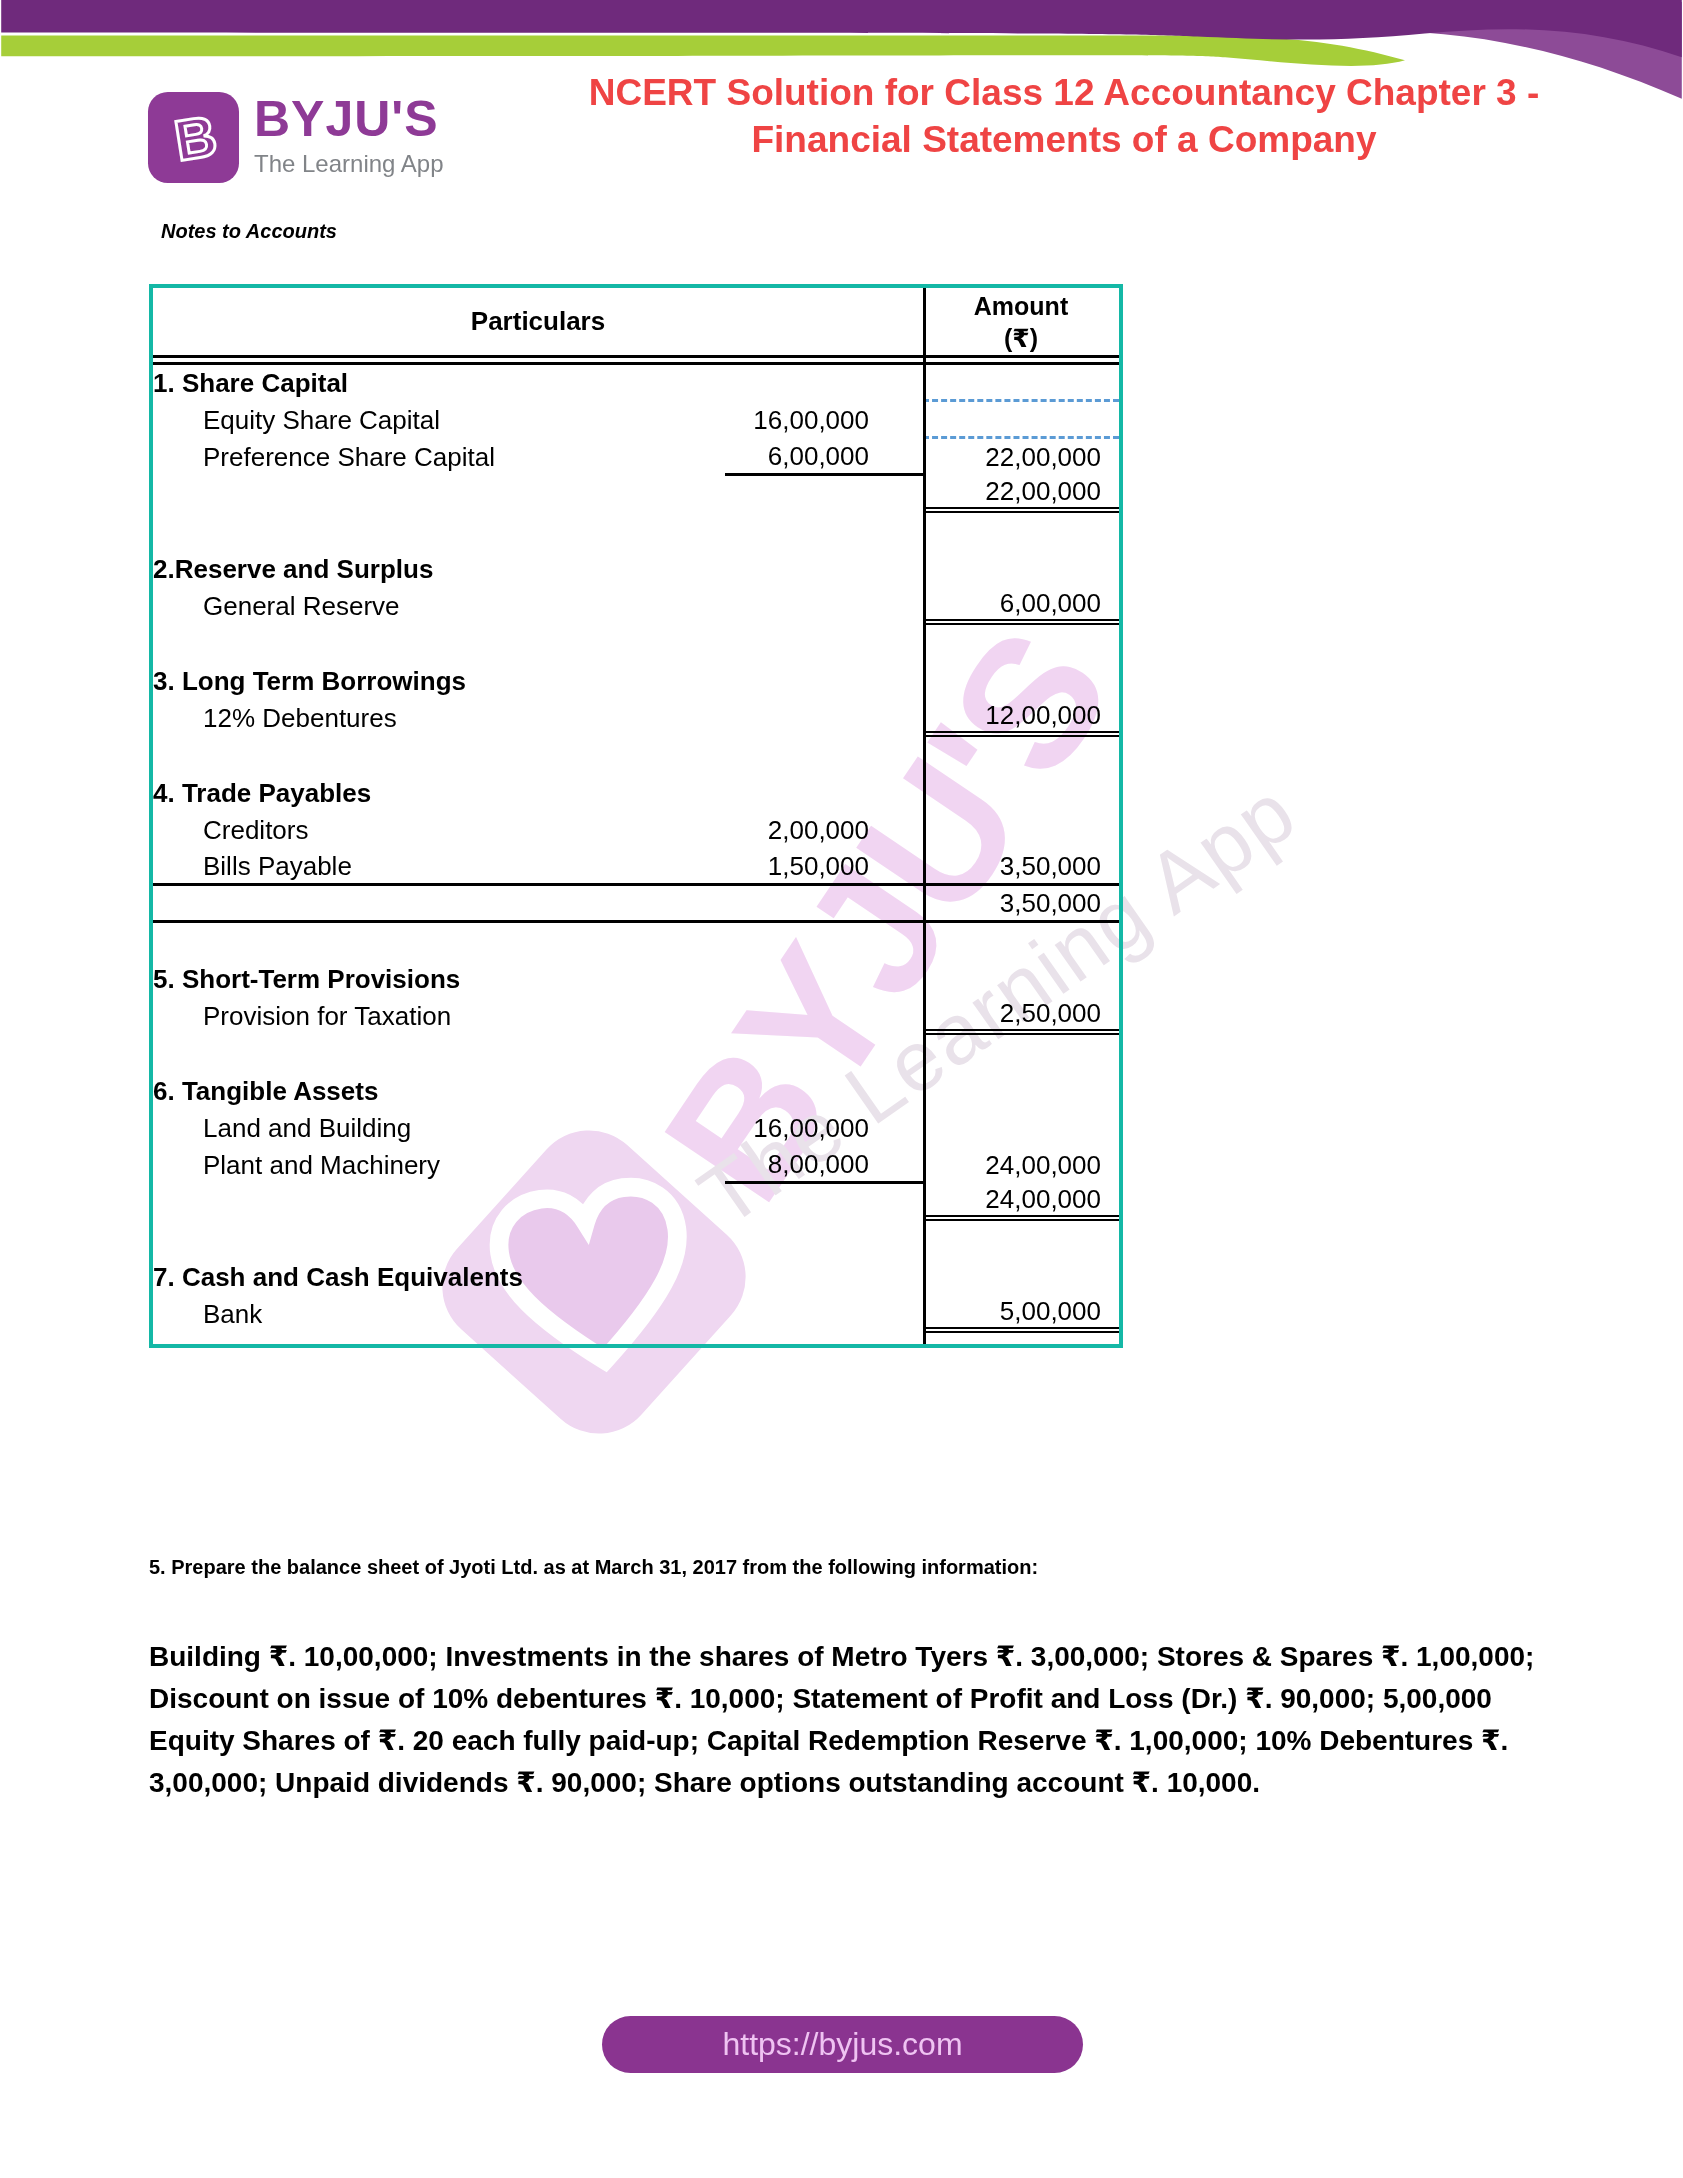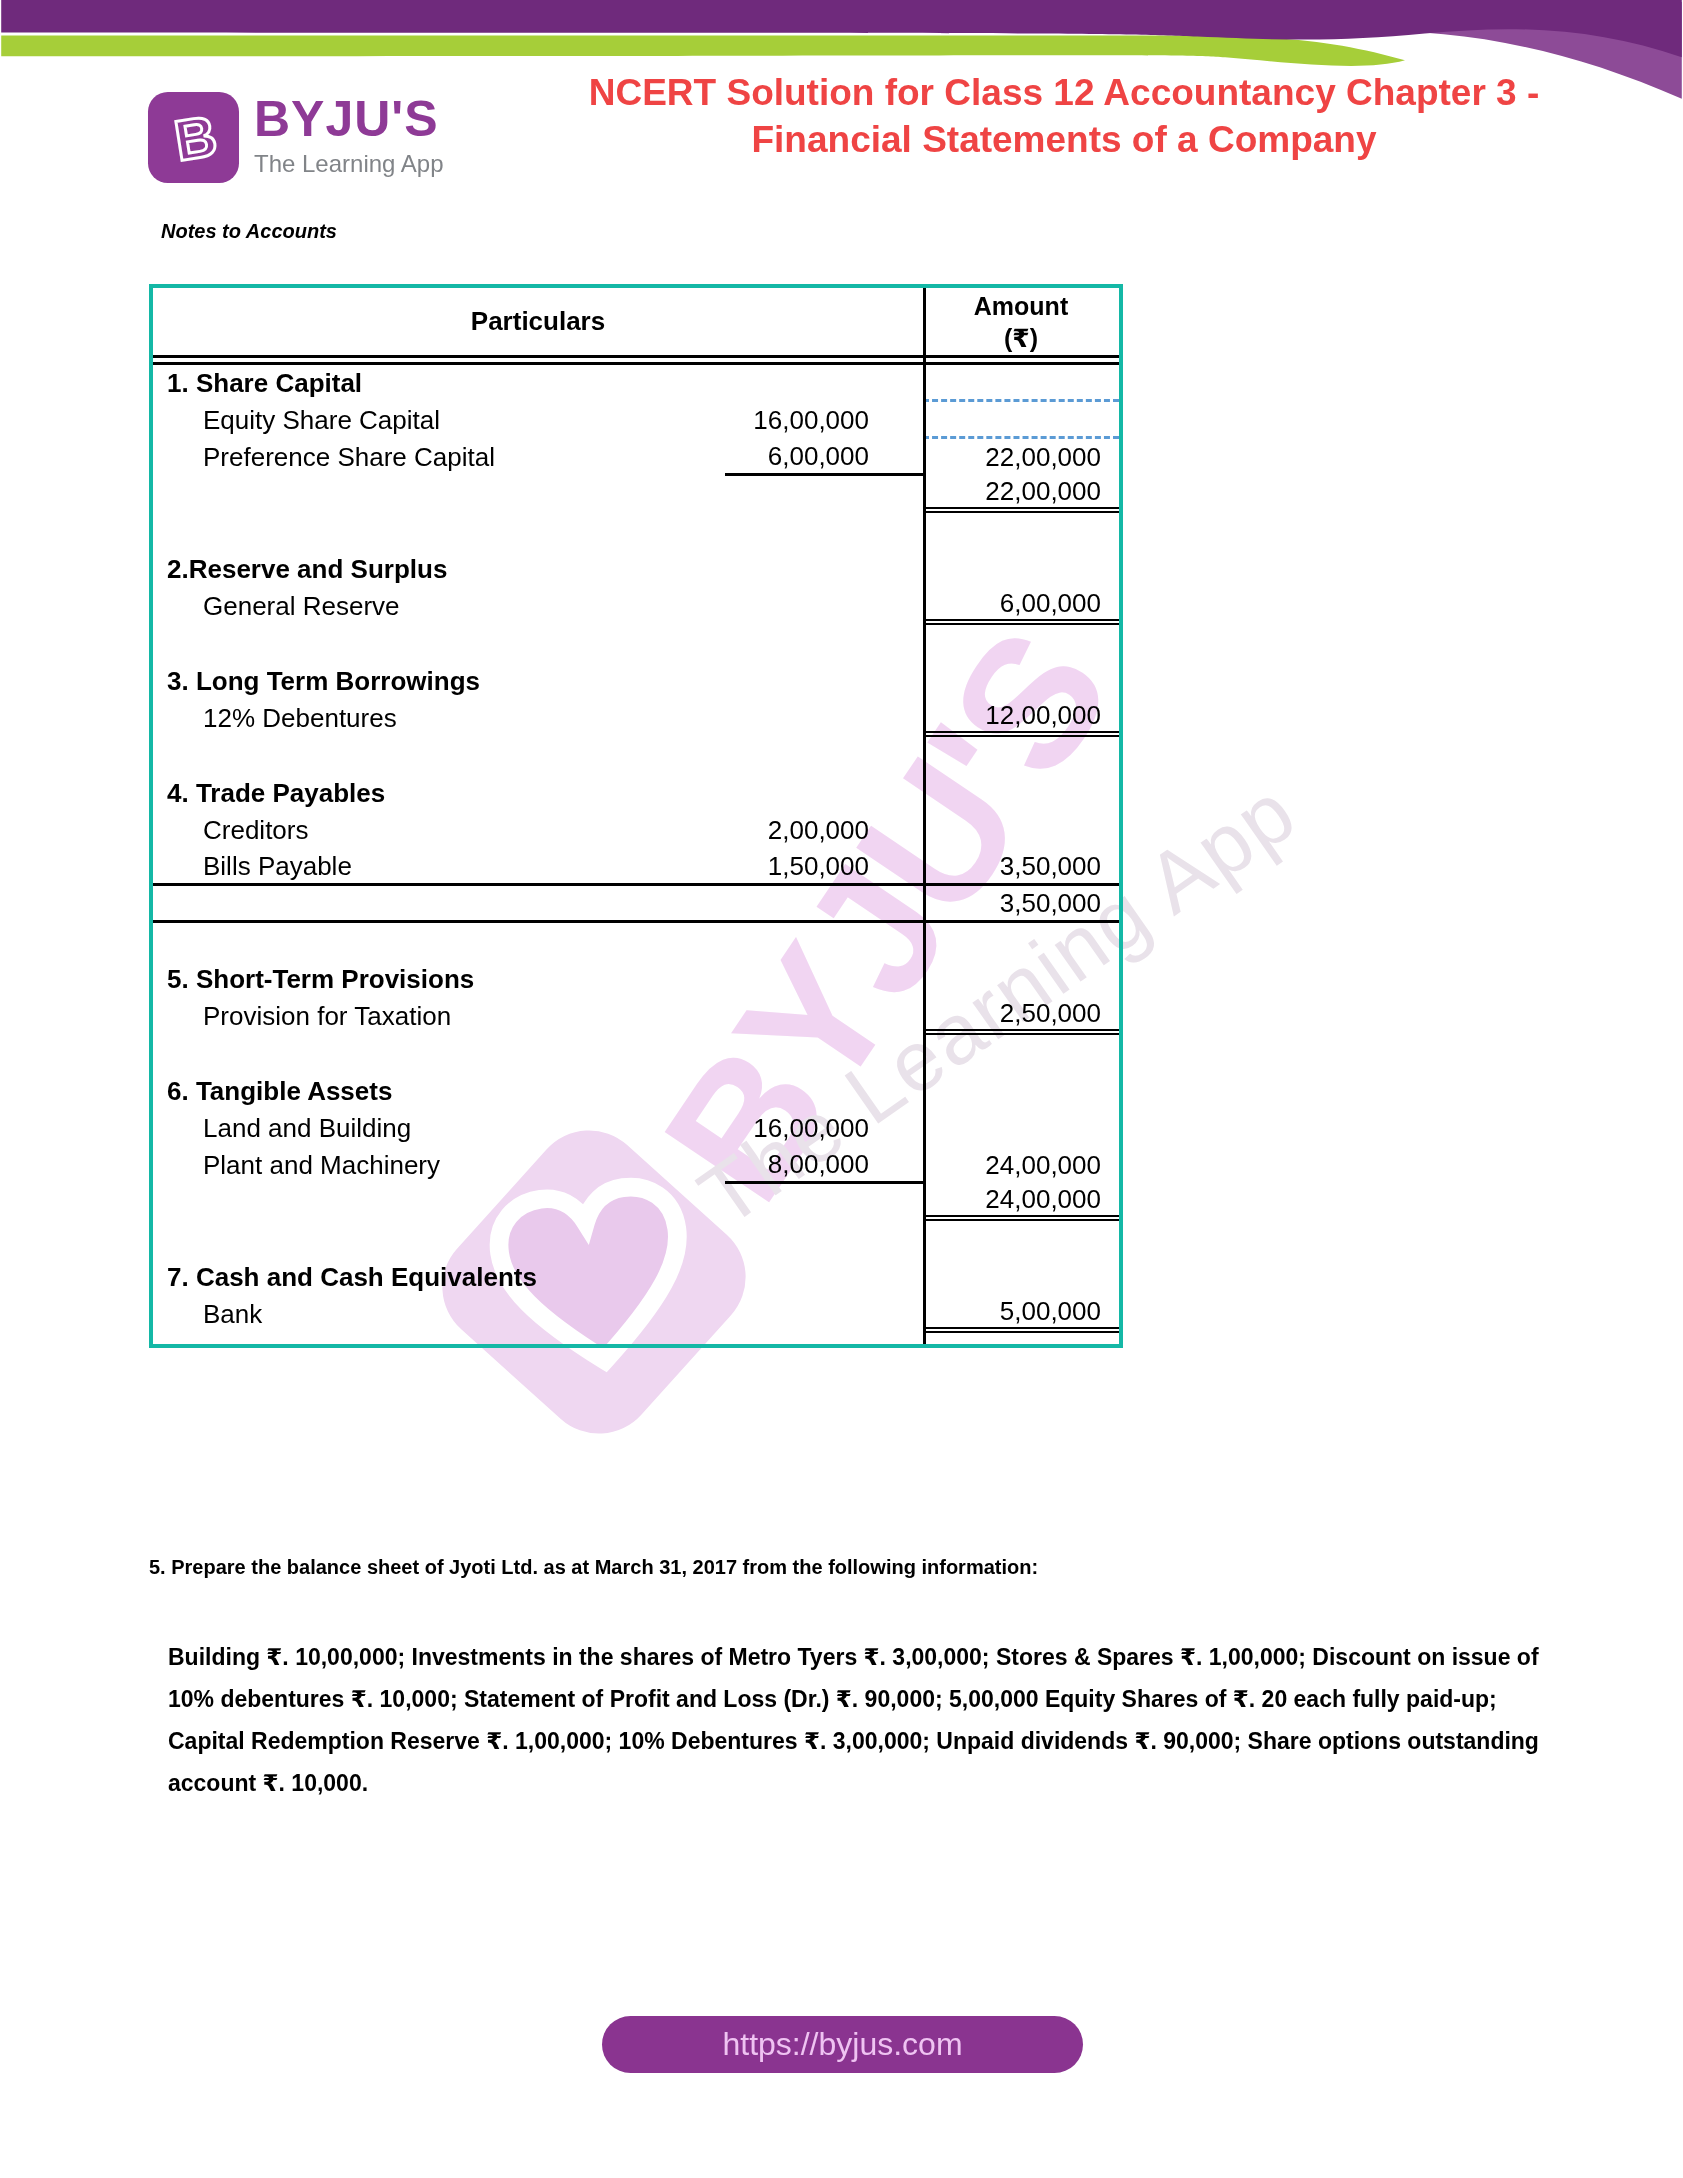--- a/index.html
+++ b/index.html
@@ -53,31 +53,31 @@
   .vline { position:absolute; left:770px; top:0; bottom:0; width:3px; background:#000; }
   .thead { display:grid; grid-template-columns:770px 1fr; height:67px; }
   .th-part { display:flex; align-items:center; justify-content:center; font-size:26px; font-weight:bold; }
   .th-amt { display:flex; flex-direction:column; align-items:center; justify-content:center; font-size:25px; font-weight:bold; line-height:32px; }
   .hsep { height:10px; border-top:3px solid #000; border-bottom:3px solid #000; }
   .tbody { position:relative; }
   .section + .section { margin-top:38px; }
   .row { display:grid; grid-template-columns:572px 198px 1fr; height:37px; }
   .row.rule-full { border-bottom:3px solid #000; }
   .cell { display:flex; align-items:center; font-size:26px; }
-  .lbl.head { font-weight:bold; padding-left:14px; }
+  .lbl.head { font-weight:bold; }
   .lbl.item { padding-left:50px; }
   .mid { justify-content:flex-end; padding-right:54px; }
   .mid.rule { border-bottom:3px solid #000; }
   .amt { justify-content:flex-end; padding-right:18px; }
   .amt.dash { border-bottom:3px dashed #5b9bd5; }
   .amt.dbl { border-bottom:6px double #000; }
 
   
   .q-intro { position:absolute; left:149px; top:1556px; width:1406px; font-size:20px; font-weight:bold; }
-  .q-body { position:absolute; left:149px; top:1636px; width:1396px; font-size:23px; font-weight:bold; line-height:42px;margin-left:19px; }
+  .q-body { position:absolute; left:149px; top:1636px; width:1396px; font-size:28px; font-weight:bold; line-height:42px; }
 
   
   .footer-pill {
     position:absolute; left:602px; top:2016px; width:481px; height:57px;
     background:#8a3490; border-radius:30px; display:flex; align-items:center; justify-content:center;
     font-size:32px; color:#efc3f2; text-decoration:none;
   }
 </style>
 </head>
 <body>

